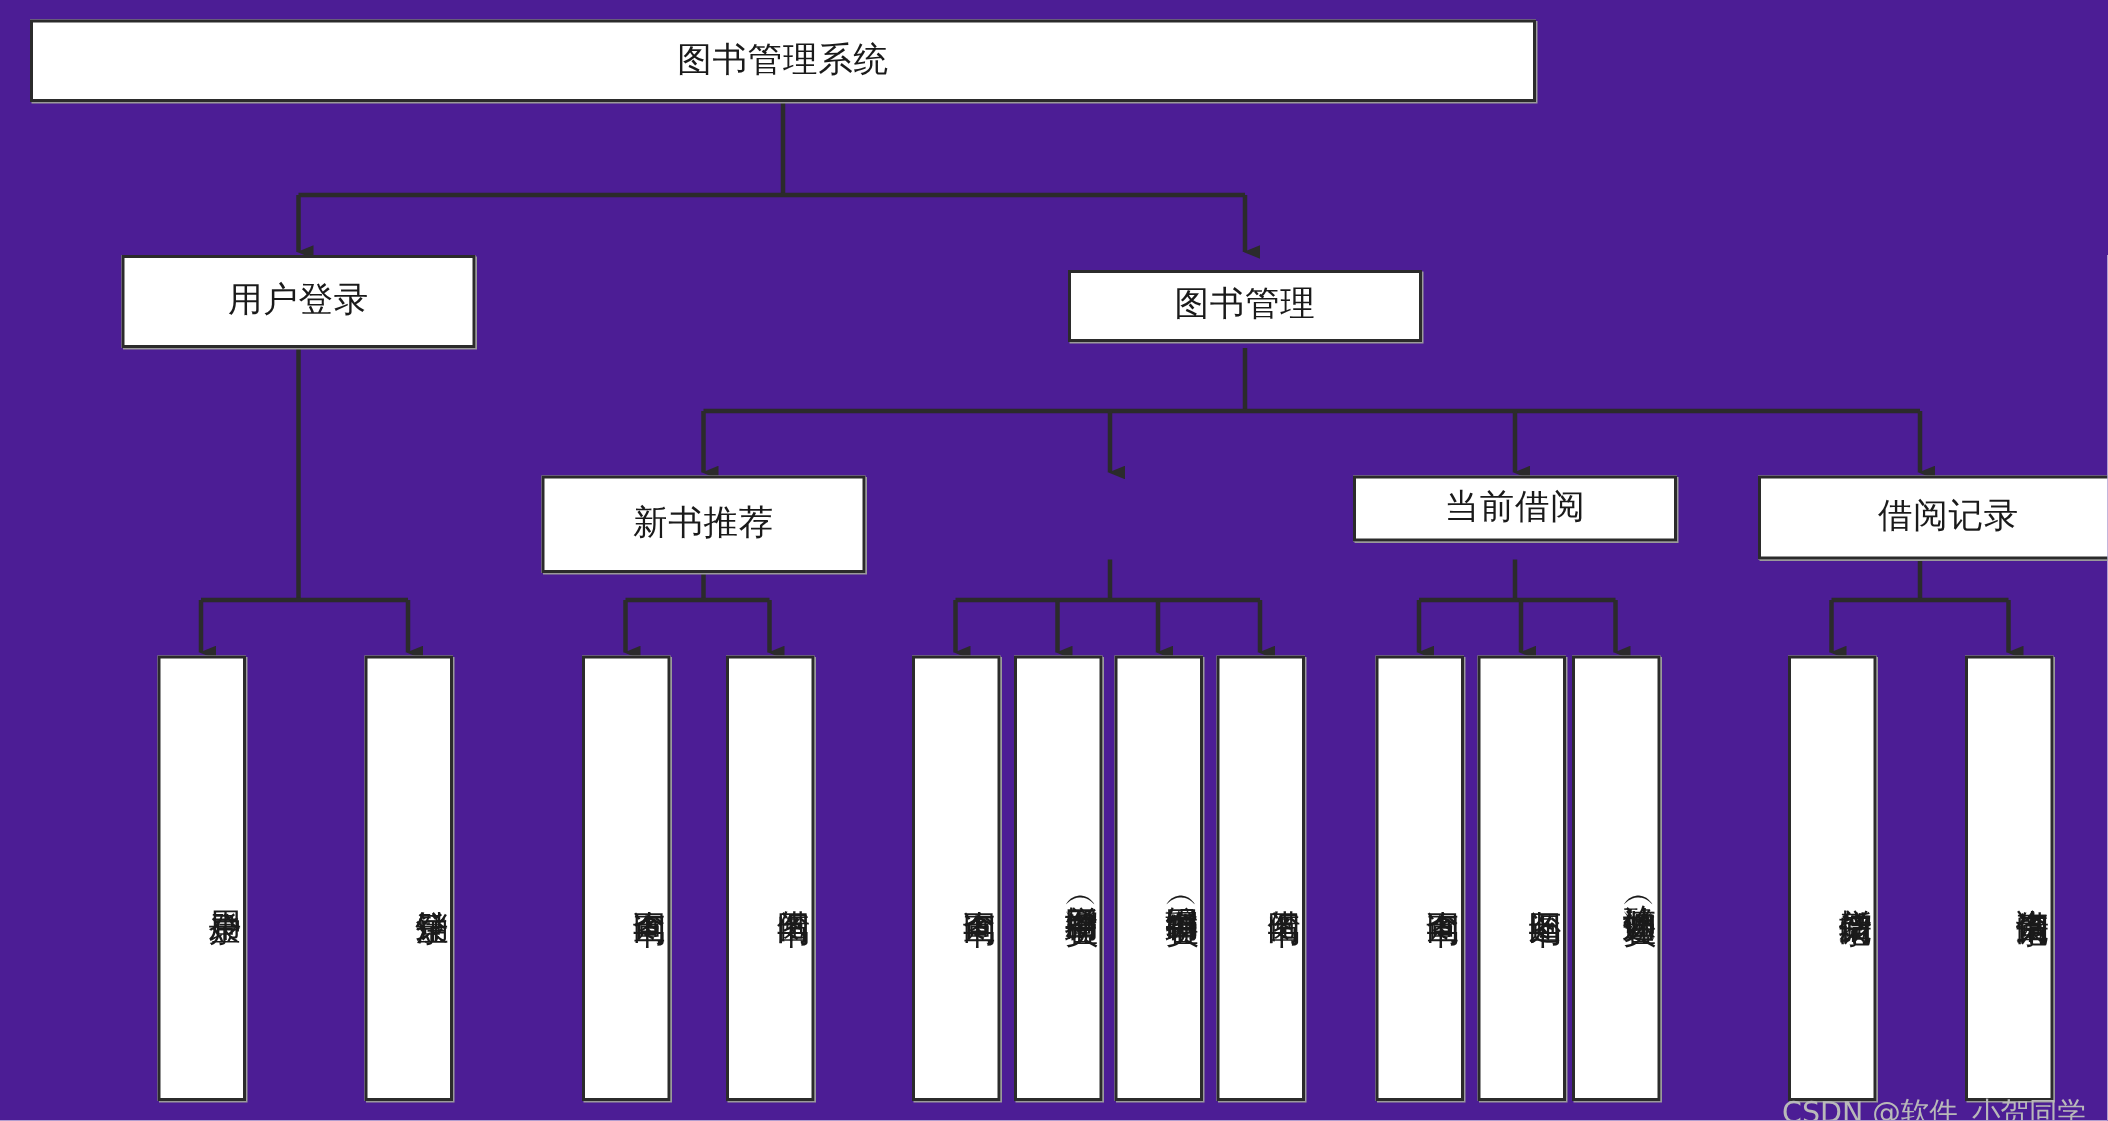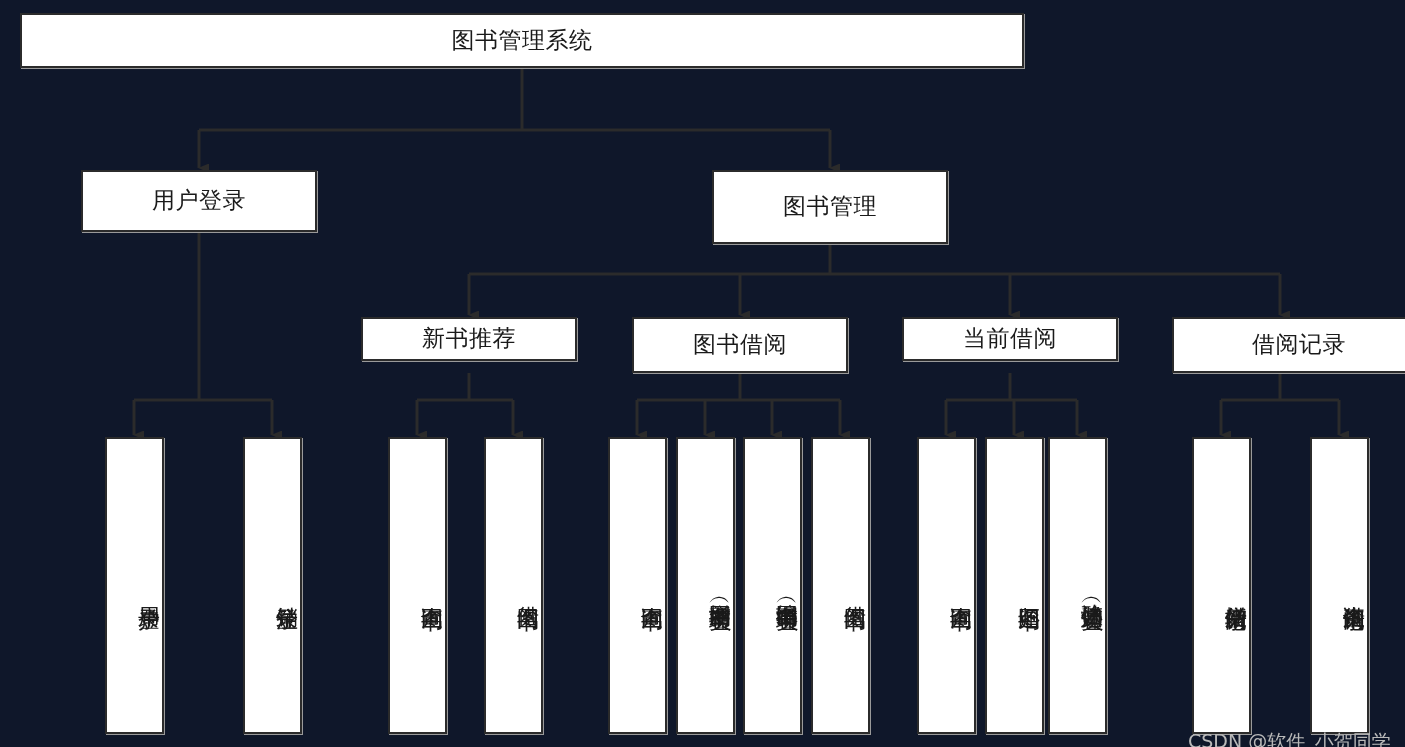--- a/index.html
+++ b/index.html
@@ -5,21 +5,21 @@
 <style>
   html, body {
     margin: 0;
     padding: 0;
     background: #ffffff;
   }
   #canvas {
     position: relative;
     width: 1405px;
     height: 747px;
-    background: #0f172a;
+    background: #4c1d95;
     font-family: "DejaVu Sans", "Liberation Sans", sans-serif;
     overflow: hidden;
   }
   #wires {
     position: absolute;
     left: 0;
     top: 0;
     width: 1405px;
     height: 747px;
     pointer-events: none;
@@ -117,29 +117,26 @@
       </g>
   </svg>
 
   <div class="node horiz" style="left: 20px; top: 13px; width: 1004px; height: 55px;">
     <span>图书管理系统</span>
   </div>
 
   <div class="node horiz" style="left: 81px; top: 170px; width: 236px; height: 62px;">
     <span>用户登录</span>
   </div>
-  <div class="node horiz" style="left: 712px; top: 170px; width: 236px; height: 74px;">
+  <div class="node horiz" style="left: 712px; top: 180px; width: 236px; height: 48px;">
     <span>图书管理</span>
   </div>
 
-  <div class="node horiz" style="left: 361px; top: 317px; width: 216px; height: 44px;">
+  <div class="node horiz" style="left: 361px; top: 317px; width: 216px; height: 65px;">
     <span>新书推荐</span>
-  </div>
-  <div class="node horiz" style="left: 632px; top: 317px; width: 216px; height: 56px;">
-    <span>图书借阅</span>
   </div>
   <div class="node horiz" style="left: 902px; top: 317px; width: 216px; height: 44px;">
     <span>当前借阅</span>
   </div>
   <div class="node horiz" style="left: 1172px; top: 317px; width: 254px; height: 56px;">
     <span>借阅记录</span>
   </div>
 
   <div class="node vert" style="left: 105px; top: 437px; width: 59px; height: 297px;">
     <span class="vtext">用户登录</span>

